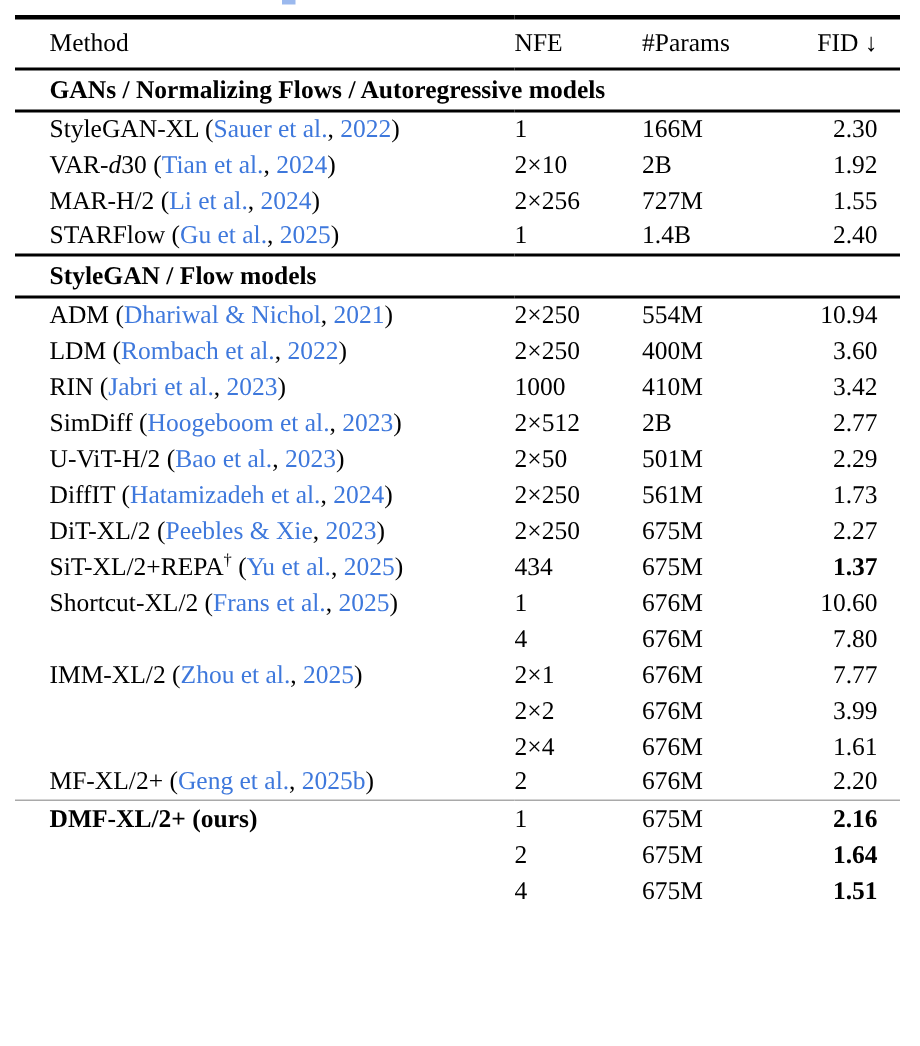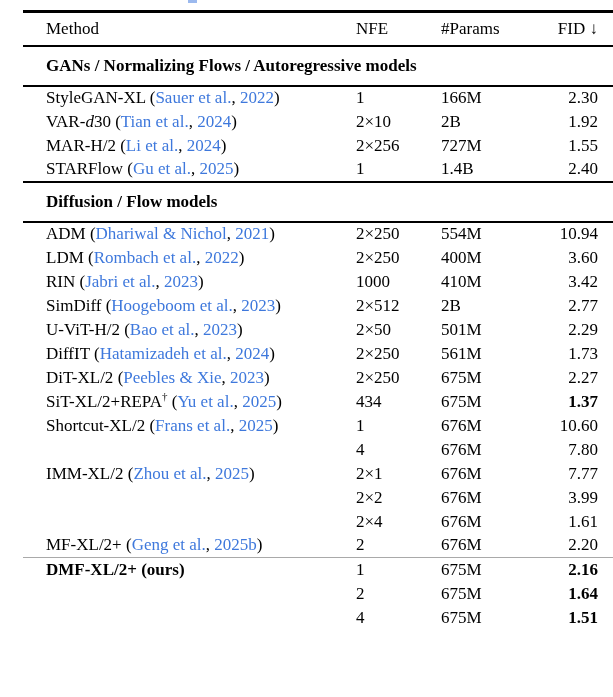--- a/index.html
+++ b/index.html
@@ -17,39 +17,39 @@
     font-family: "Liberation Serif", "DejaVu Serif", serif;
     color: var(--text-color);
   }
   .page { position: relative; width: 613px; height: 697px; }
   .caption-fragment {
     position: absolute; top: 0; left: 188px;
     width: 9px; height: 3px;
     background: var(--fragment-blue);
   }
   table.results {
-    position: absolute; top: 10px; left: 23px;
+    position: absolute; top: 10px; left: 10px;
     width: 590px;
     border-collapse: collapse;
     border-top: 3px solid var(--rule-black);
     font-size: 17px;
   }
   col.c-method { width: 333px; }
   col.c-nfe    { width: 85px; }
   col.c-params { width: 100px; }
   col.c-fid    { width: 72px; }
   thead tr { height: 34px; border-bottom: 2px solid var(--rule-black); }
   th {
     font-weight: normal; text-align: left; vertical-align: middle;
     white-space: nowrap;
   }
   th.col-method, td.col-method { padding-left: 23px; }
   th.col-fid, td.col-fid { text-align: right; padding-right: 15px; }
   tr.section-header-row {
-    height: 40px;
+    height: 28px;
     border-top: 2px solid var(--rule-black);
     border-bottom: 2px solid var(--rule-black);
   }
   tr.section-header-row td {
     font-weight: bold; vertical-align: middle; padding-left: 23px;
     white-space: nowrap;
   }
   tr.data-row { height: 24px; }
   tr.data-row.gray-top { border-top: 1px solid var(--rule-gray); }
   td { vertical-align: middle; white-space: nowrap; }
@@ -101,21 +101,21 @@
           <td class="col-params">727M</td>
           <td class="col-fid">1.55</td>
         </tr>
         <tr class="data-row">
           <td class="col-method"><span>STARFlow</span> (<span class="cite-link">Gu et al.</span>, <span class="cite-link">2025</span>)</td>
           <td class="col-nfe">1</td>
           <td class="col-params">1.4B</td>
           <td class="col-fid">2.40</td>
         </tr>
         <tr class="section-header-row">
-          <td colspan="4">Diffusion / Flow models</td>
+          <td colspan="4">StyleGAN / Flow models</td>
         </tr>
         <tr class="data-row">
           <td class="col-method"><span>ADM</span> (<span class="cite-link">Dhariwal &amp; Nichol</span>, <span class="cite-link">2021</span>)</td>
           <td class="col-nfe">2×250</td>
           <td class="col-params">554M</td>
           <td class="col-fid">10.94</td>
         </tr>
         <tr class="data-row">
           <td class="col-method"><span>LDM</span> (<span class="cite-link">Rombach et al.</span>, <span class="cite-link">2022</span>)</td>
           <td class="col-nfe">2×250</td>

